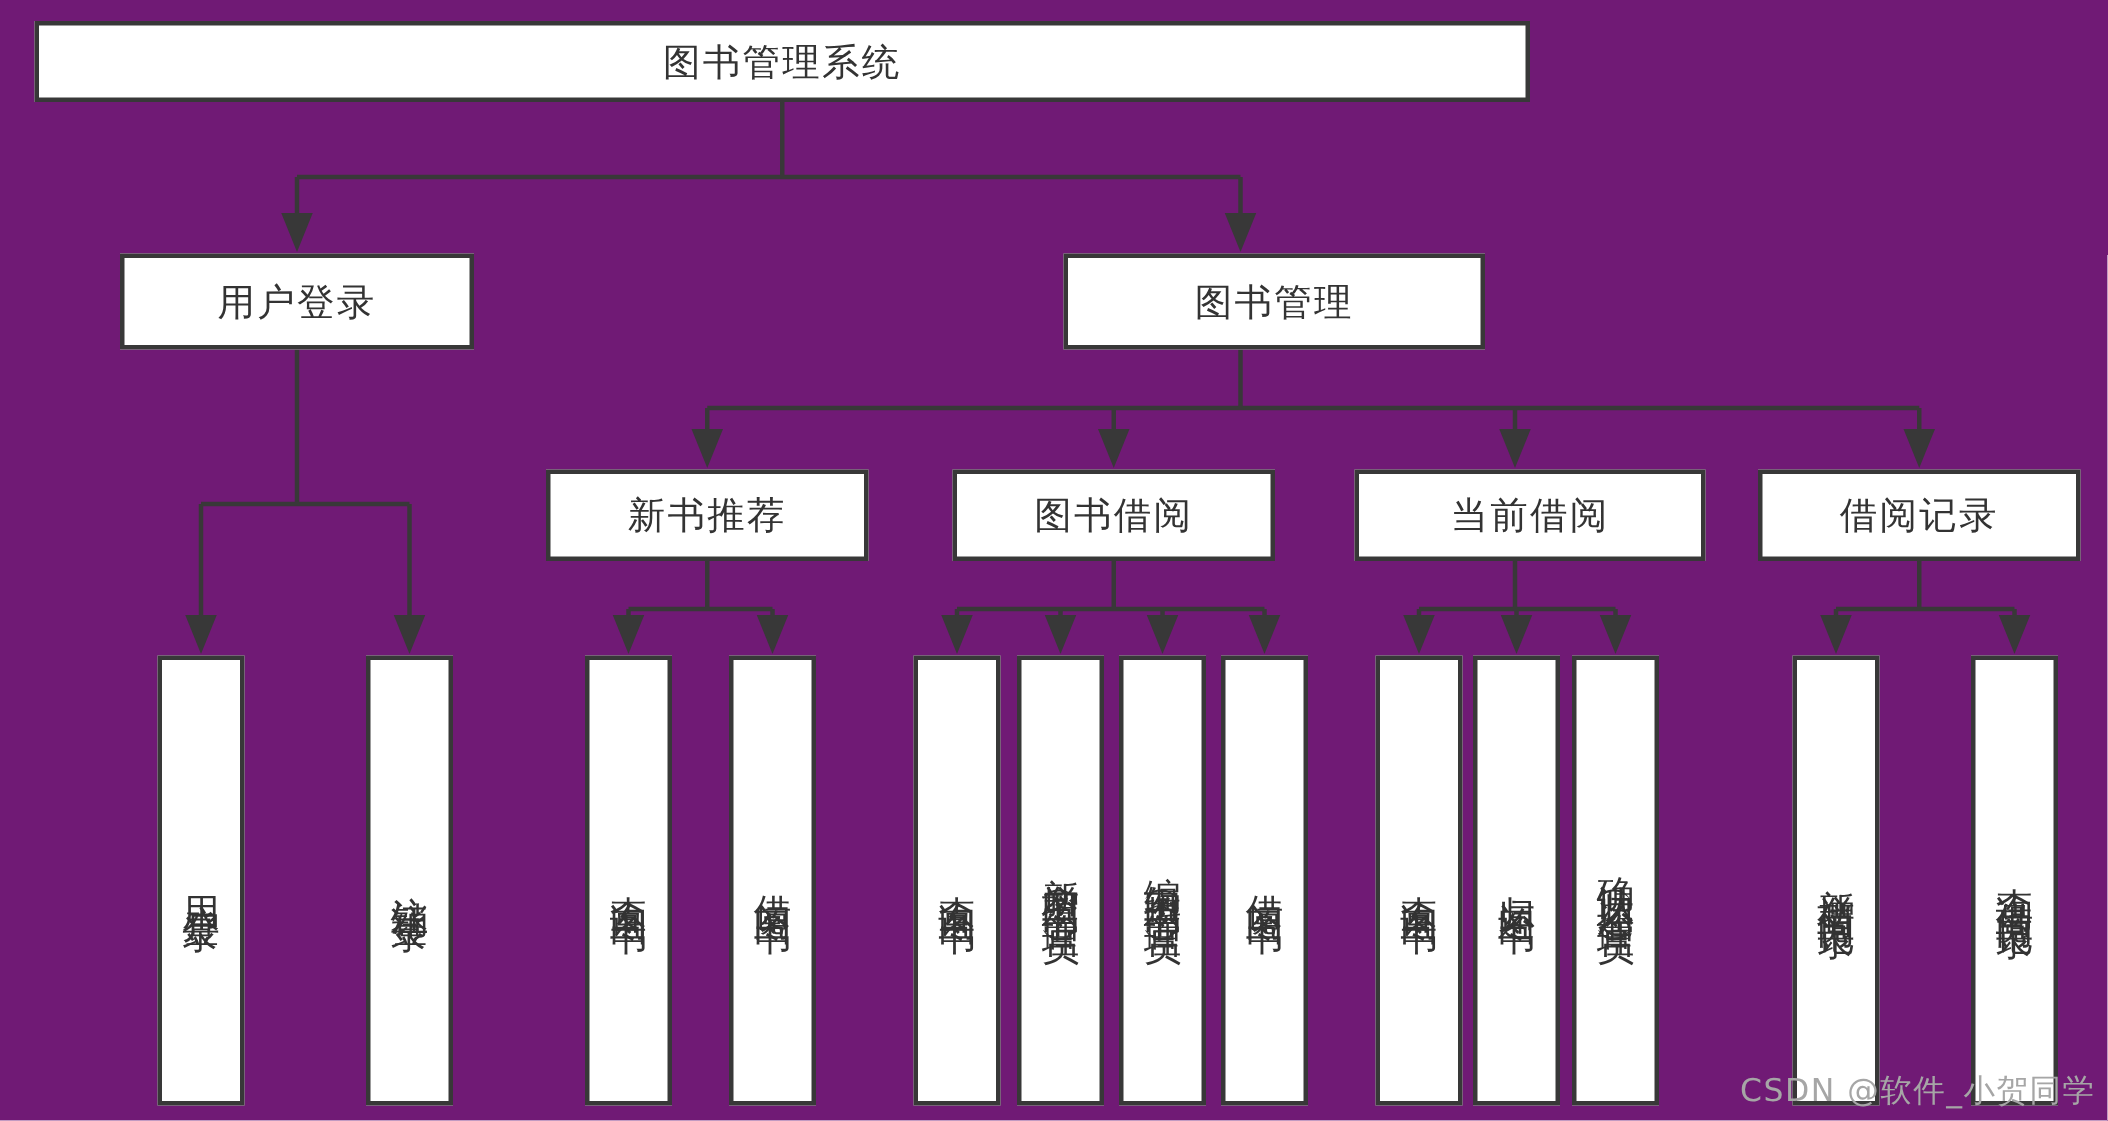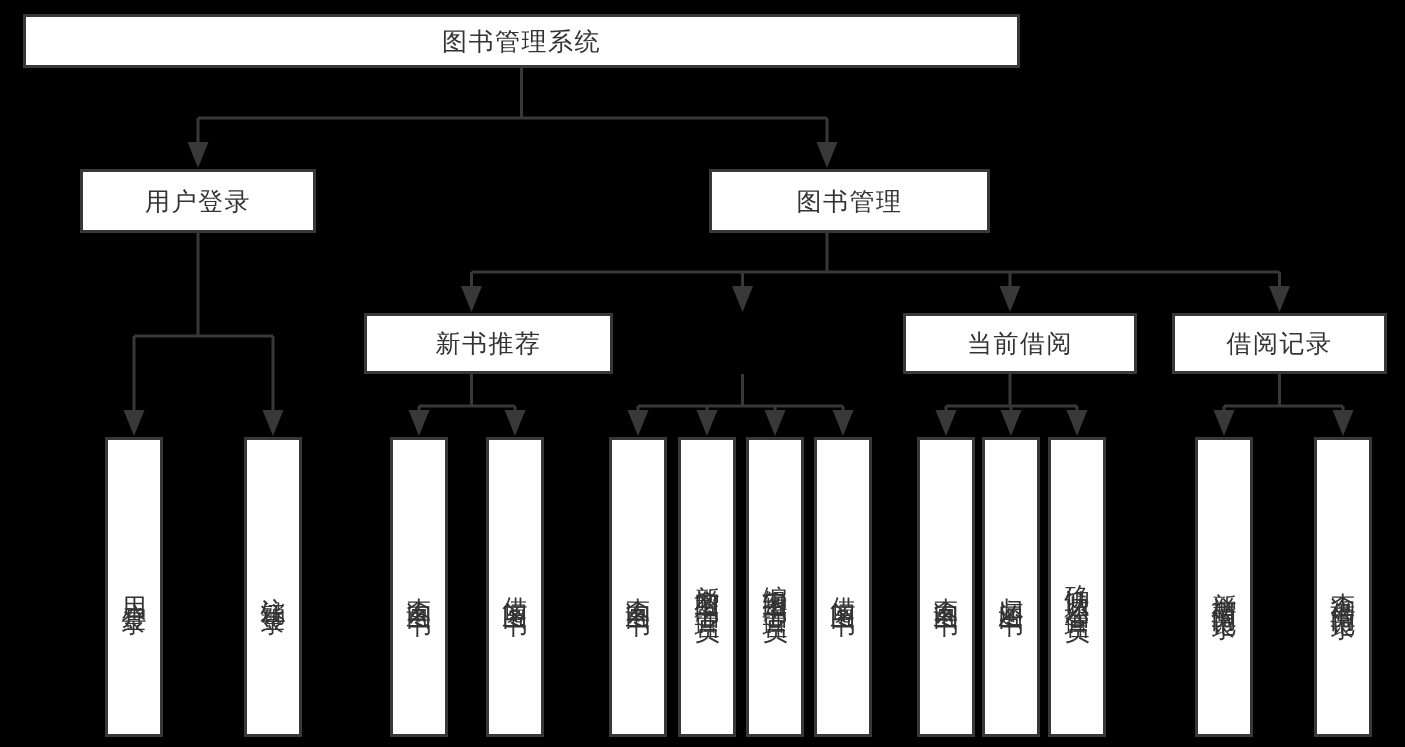--- a/index.html
+++ b/index.html
@@ -1,20 +1,20 @@
 <!DOCTYPE html>
 <html><head>
 <meta charset="utf-8">
 <style>
   html, body { margin: 0; padding: 0; background: #ffffff; }
   .canvas {
     position: relative;
     width: 1405px;
     height: 747px;
-    background: #000000;
+    background: #701a75;
     font-family: "DejaVu Sans", "Liberation Sans", sans-serif;
     overflow: hidden;
   }
   .connectors {
     position: absolute;
     left: 0; top: 0;
     width: 1405px; height: 747px;
     pointer-events: none;
   }
   .node {
@@ -87,21 +87,22 @@
       <polygon points="1213.5,410 1234.5,410 1224,436"></polygon>
       <polygon points="1332.5,410 1353.5,410 1343,436"></polygon>
     </g>
   </svg>
 
   <div class="node h-node" style="left:23px; top:14px; width:997px; height:54px;">图书管理系统</div>
 
   <div class="node h-node" style="left:80px; top:169px; width:236px; height:64px;">用户登录</div>
   <div class="node h-node" style="left:709px; top:169px; width:281px; height:64px;">图书管理</div>
 
-  <div class="node h-node" style="left:364px; top:313px; width:249px; height:61px;">新书推荐</div>
+  <div class="node h-node" style="left:364px; top:313px; width:215px; height:61px;">新书推荐</div>
+  <div class="node h-node" style="left:635px; top:313px; width:215px; height:61px;">图书借阅</div>
   <div class="node h-node" style="left:903px; top:313px; width:234px; height:61px;">当前借阅</div>
   <div class="node h-node" style="left:1172px; top:313px; width:215px; height:61px;text-align:right;">借阅记录</div>
 
   <div class="node v-node" style="left:105px; top:437px; width:58px; height:300px;">用户登录</div>
   <div class="node v-node" style="left:244px; top:437px; width:58px; height:300px;">注销登录</div>
 
   <div class="node v-node" style="left:390px; top:437px; width:58px; height:300px;">查询图书</div>
   <div class="node v-node" style="left:486px; top:437px; width:58px; height:300px;">借阅图书</div>
 
   <div class="node v-node" style="left:609px; top:437px; width:58px; height:300px;">查询图书</div>
@@ -109,14 +110,15 @@
   <div class="node v-node" style="left:746px; top:437px; width:58px; height:300px;">编辑图书（管理员）</div>
   <div class="node v-node" style="left:814px; top:437px; width:58px; height:300px;">借阅图书</div>
 
   <div class="node v-node" style="left:917px; top:437px; width:58px; height:300px;">查询图书</div>
   <div class="node v-node" style="left:982px; top:437px; width:58px; height:300px;">归还图书</div>
   <div class="node v-node" style="left:1048px; top:437px; width:58px; height:300px;">确认归还（管理员）</div>
 
   <div class="node v-node" style="left:1195px; top:437px; width:58px; height:300px;">新增借阅记录</div>
   <div class="node v-node" style="left:1314px; top:437px; width:58px; height:300px;">查询借阅记录</div>
 
+  <div class="watermark">CSDN @软件_小贺同学</div>
 
 </div>
 
 </body></html>

